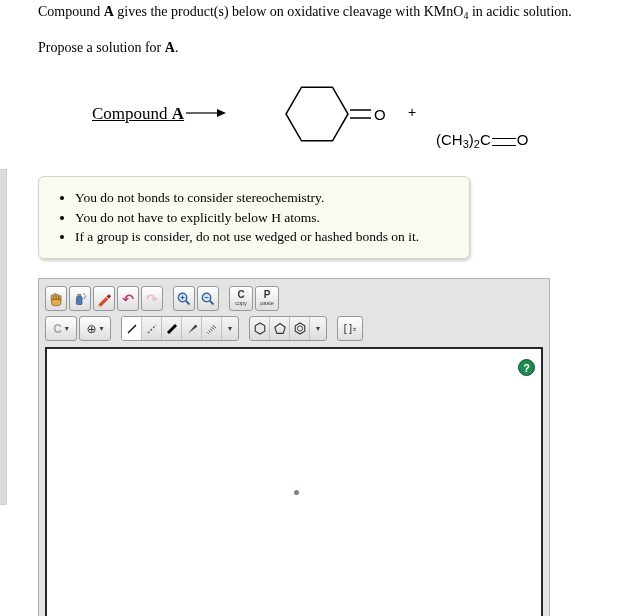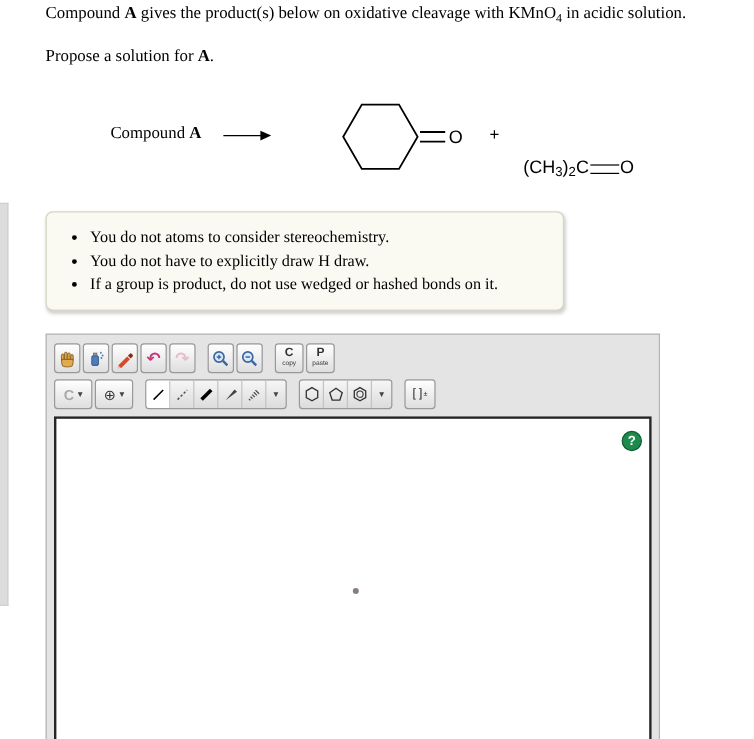--- a/index.html
+++ b/index.html
@@ -9,21 +9,21 @@
 
   .left-scrollbar { position: absolute; left: 0; top: 169px; width: 7px; height: 336px;
           background: #dcdcdc; border: 1px solid #cfcfcf; border-left: none; }
 
   .line { position: absolute; left: 38px; font-size: 14px; white-space: nowrap; }
   .line1 { top: 4px; }
   .line2 { top: 40px; }
   sub.s { font-size: 10px; vertical-align: -3px; }
   b { font-weight: bold; }
 
-  .reactant-label { position: absolute; left: 92px; top: 104px; font-size: 14px; }
+  .reactant-label { position: absolute; left: 92px; top: 104px; font-size: 17px; text-decoration: underline; }
   .arrow-svg { position: absolute; left: 186px; top: 107px; }
   .structure-svg { position: absolute; left: 282px; top: 76px; }
   .plus { position: absolute; left: 408px; top: 104px; font-family: "Liberation Sans", sans-serif; font-size: 14px; }
   .formula { position: absolute; left: 436px; top: 103px; font-family: "Liberation Sans", sans-serif; font-size: 15px; white-space: nowrap; margin-top: 28px; }
   .formula sub { font-size: 11px; vertical-align: -3px; }
   .dbond { display: inline-block; width: 24px; height: 8px; border-top: 1.5px solid #000;
            border-bottom: 1.5px solid #000; margin: 0 1px; vertical-align: -1px; }
 
   .notebox { position: absolute; left: 38px; top: 176px; width: 432px;
              background: #fbfaf2; border: 1px solid #d6d5c3; border-radius: 6px;
@@ -94,23 +94,23 @@
     <line x1="68" y1="42" x2="89" y2="42" stroke="#000" stroke-width="1.5"></line>
     <text x="92" y="43.5" font-family="Liberation Sans, sans-serif" font-size="15">O</text>
   </svg>
 
   <span class="plus">+</span>
 
   <span class="formula"><span>(CH</span><sub>3</sub><span>)</span><sub>2</sub><span>C</span><span class="dbond"></span><span>O</span></span>
 
   <div class="notebox">
     <ul>
-      <li>You do not atoms to consider stereochemistry.</li>
-      <li>You do not have to explicitly draw H draw.</li>
-      <li>If a group is product, do not use wedged or hashed bonds on it.</li>
+      <li>You do not bonds to consider stereochemistry.</li>
+      <li>You do not have to explicitly below H atoms.</li>
+      <li>If a group is consider, do not use wedged or hashed bonds on it.</li>
     </ul>
   </div>
 
   <div class="widget">
 
     <div class="toolbar row1">
       <button class="tb-btn">
         <svg width="16" height="16" viewBox="0 0 16 16">
           <g fill="#e2a94e" stroke="#7d5a1e" stroke-width="0.7">
             <rect x="3.2" y="4" width="2.1" height="6" rx="1"></rect>

